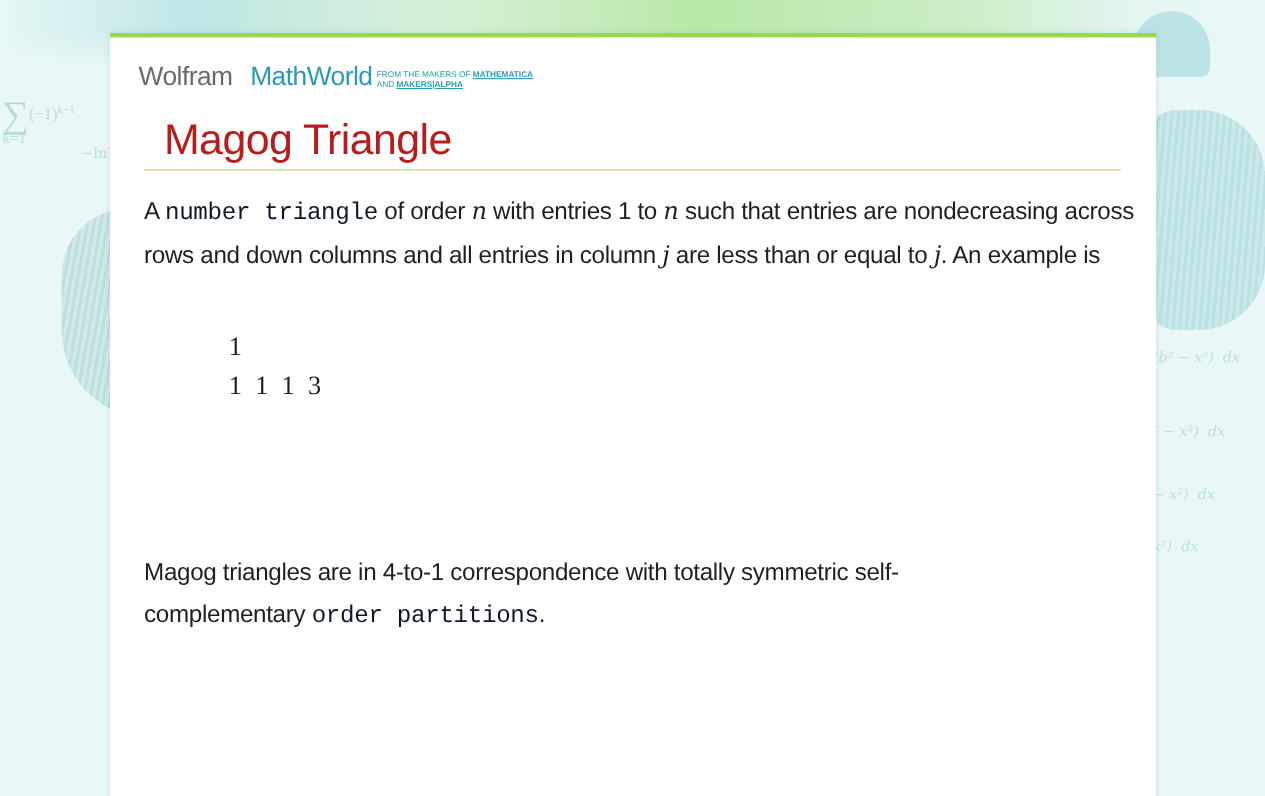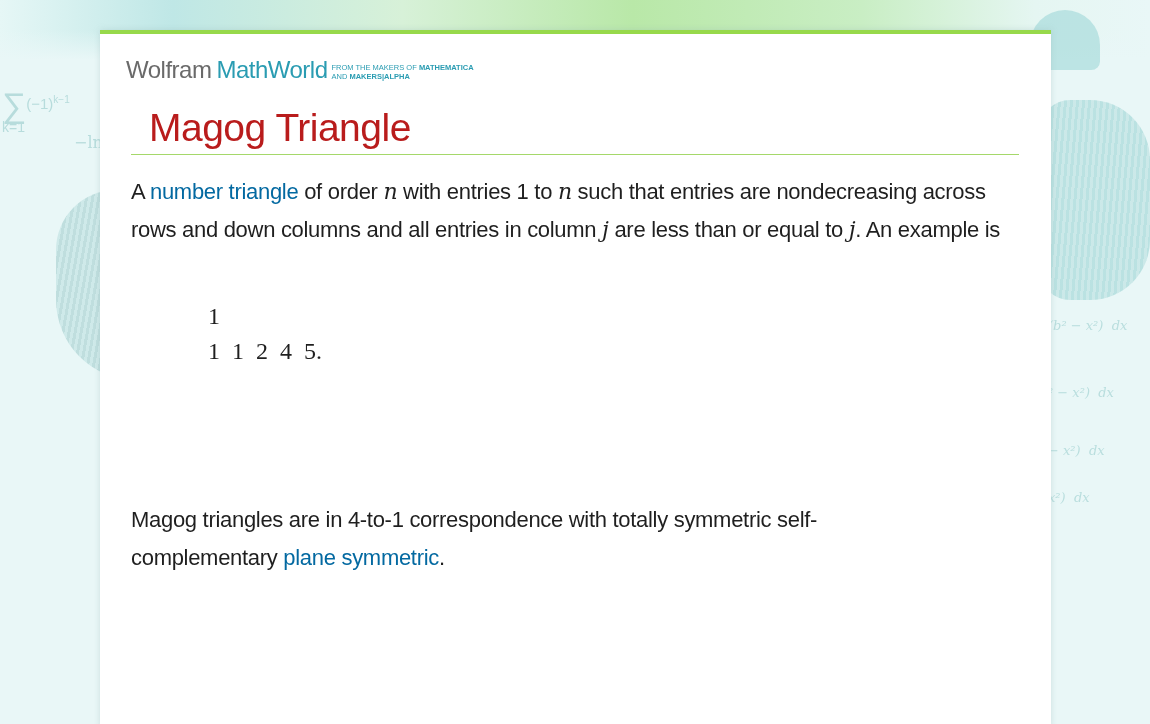--- a/index.html
+++ b/index.html
@@ -11,25 +11,25 @@
   .bg-top {
     position: absolute; left: 0; top: 0; width: 1150px; height: 60px;
     background: linear-gradient(90deg, #e6f7f6 0%, #bfe7e6 15%, #d7f1d8 35%, #b9e8a8 55%, #c9eec4 75%, #e5f6f2 90%, #e9f7f7 100%);
   }
   .bg-top::after {
     content: ""; position: absolute; left: 0; right: 0; bottom: 0; height: 30px;
     background: linear-gradient(180deg, rgba(233,247,247,0) 0%, rgba(233,247,247,1) 100%);
   }
   .deco-left-math {
     position: absolute; left: 2px; top: 88px; color: #b7dcdc;
-    font-family: Liberation Sans, sans-serif; font-size: 15px; line-height: 1;
+    font-family: Liberation Serif, serif; font-size: 15px; line-height: 1;
   }
   .deco-left-math .sum { font-size: 34px; vertical-align: middle; }
   .deco-left-math .sub { font-size: 14px; display: block; margin-top: -2px; }
-  .deco-left-ln { position: absolute; left: 74px; top: 133px; color: #b7dcdc; font-family: "DejaVu Serif", serif; font-size: 16px; }
+  .deco-left-ln { position: absolute; left: 74px; top: 133px; color: #b7dcdc; font-family: "DejaVu Serif", serif; font-size: 13px; }
   .deco-left-shape {
     position: absolute; left: 56px; top: 190px; width: 120px; height: 190px;
     border-radius: 60px 20px 20px 80px;
     background: repeating-linear-gradient(100deg, #b5d8d8 0 3px, #c8e6e6 3px 6px);
     opacity: 0.8;
   }
   .deco-right-shape1 {
     position: absolute; left: 1030px; top: 10px; width: 70px; height: 60px;
     border-radius: 40px 40px 10px 10px; background: #a8dcdc; opacity: .7;
   }
@@ -45,37 +45,37 @@
 
   .card {
     position: absolute; left: 100px; top: 30px; width: 951px; height: 694px;
     background: #ffffff; border-top: 4px solid #97d94b;
     box-shadow: 0 0 6px rgba(150,180,180,0.35);
   }
   .brand {
     position: absolute; left: 26px; top: 22px; display: flex; align-items: flex-end; white-space: nowrap;
   }
   .brand-wolfram { color: #6a6a6a; font-size: 24px; letter-spacing: -0.5px; }
-  .brand-mathworld { color: #2a9cb2; font-size: 24px; margin-left: 5px; letter-spacing: -0.5px; }
+  .brand-mathworld { color: #2a9cb2; font-size: 24px; margin-left: 16px; letter-spacing: -0.5px; }
   .brand-tag {
     margin-left: 4px; margin-bottom: 3px; font-size: 7.5px; line-height: 8.5px; color: #2a9cb2;
   }
-  .brand-tag b { font-weight: bold; }
+  .brand-tag b { font-weight: bold; text-decoration: underline; }
   .title {
     position: absolute; left: 31px; top: 54px; margin: 18px;
     font-size: 39px; font-weight: normal; color: #b91c1c; letter-spacing: -0.5px;
   }
   .title-rule {
     position: absolute; left: 31px; top: 120px; width: 888px; height: 1px; background: #a5d86a;
   }
   .para {
     position: absolute; left: 31px; width: 900px; margin: 0;
     font-size: 22px; line-height: 38px; color: #1f1f1f; letter-spacing: -0.3px;
   }
-  .para a { color: #0369a1; text-decoration: none; }
+  .para a { color: #0f172a; text-decoration: none; font-family: Liberation Mono, monospace; }
   .var { font-family: "DejaVu Serif", serif; font-style: italic; font-size: 22px; }
   .triangle {
     position: absolute; left: 108px; top: 265px;
     font-family: "Liberation Serif", "DejaVu Serif", serif; font-size: 24px; color: #1f1f1f;
   }
   .tri-row { height: 35px; line-height: 35px; white-space: pre; }
   .tri-row span { display: inline-block; width: 24px; }
 </style>
 </head>
 <body>
@@ -102,18 +102,18 @@
     </span>
   </div>
 
   <h1 class="title">Magog Triangle</h1>
   <div class="title-rule"></div>
 
   <p class="para" style="top:139px"><span>A </span><a href="#">number triangle</a><span> of order </span><span class="var">n</span><span> with entries 1 to </span><span class="var">n</span><span> such that entries are nondecreasing across rows and down columns and all entries in column </span><span class="var">j</span><span> are less than or equal to </span><span class="var">j</span><span>. An example is</span></p>
 
   <div class="triangle">
     <div class="tri-row"><span>1</span></div>
-    <div class="tri-row"><span>1</span><span>1</span><span>2</span><span>4</span><span>5.</span></div>
+    <div class="tri-row"><span>1</span><span>1</span><span>1</span><span>3</span></div>
   </div>
 
-  <p class="para" style="top:467px; width:760px"><span>Magog triangles are in 4-to-1 correspondence with totally symmetric self-complementary </span><a href="#">plane symmetric</a><span>.</span></p>
+  <p class="para" style="top:467px; width:760px"><span>Magog triangles are in 4-to-1 correspondence with totally symmetric self-complementary </span><a href="#">order partitions</a><span>.</span></p>
 
 </div>
 
 </body></html>

